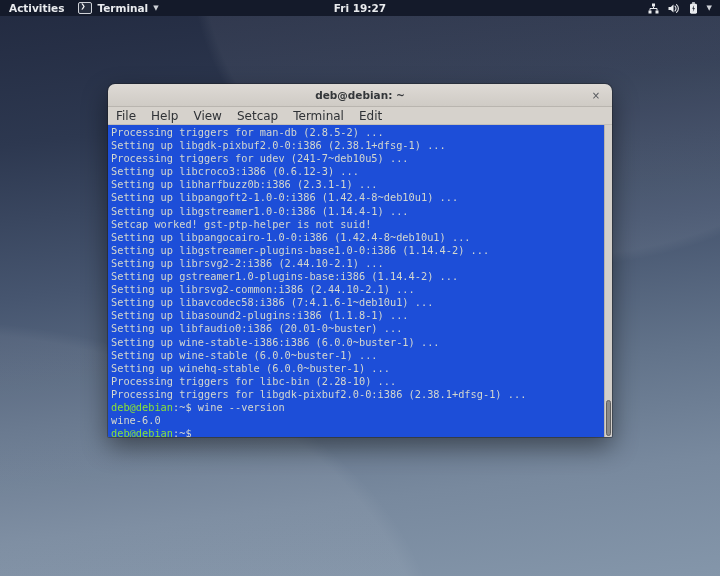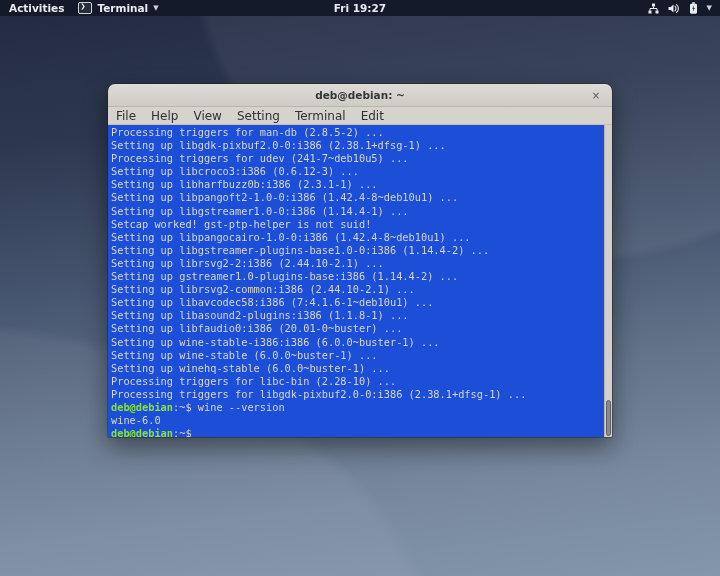--- a/index.html
+++ b/index.html
@@ -32,21 +32,21 @@
     border-bottom:1px solid #b9b5af;position:relative;display:flex;align-items:center;justify-content:center;}
   .title{font-size:10.5px;font-weight:bold;color:#34373a;}
   .close-btn{position:absolute;right:8px;top:0;height:22px;width:16px;display:flex;align-items:center;
     justify-content:center;color:#52555a;font-size:10px;cursor:default;}
   .menubar{height:17px;flex:0 0 17px;background:#d6d2cc;border-bottom:1px solid #c2beb8;
     display:flex;align-items:center;gap:15px;padding-left:8px;font-size:12px;color:#2f3236;text-align:right;}
   .menubar span{cursor:default;}
   .content{flex:1;background:#1d4ed8;position:relative;display:flex;}
   .lines{flex:1;padding:1px 2px 0 3px;font-family:"DejaVu Sans Mono","Liberation Mono",monospace;
     font-size:10.3px;line-height:13.1px;color:#d3d7cf;white-space:pre;overflow:hidden;}
-  .p-user{color:#8ae234;font-weight:bold;}
+  .p-user{color:#8ae234;font-weight:normal;}
   
   .scrollbar{flex:0 0 7px;background:#d3cfca;border-left:1px solid #b7b3ad;position:relative;}
   .thumb{position:absolute;left:1px;right:1px;bottom:4px;height:34px;background:#8a8a8a;
     border:1px solid #606060;border-radius:3px;}
 </style>
 </head>
 <body>
 
 <div class="desktop"></div>
 
@@ -84,21 +84,21 @@
 
 <div class="window">
   <div class="titlebar">
     <span class="title">deb@debian: ~</span>
     <span class="close-btn">×</span>
   </div>
   <div class="menubar">
     <span>File</span>
     <span>Help</span>
     <span>View</span>
-    <span>Setting</span>
+    <span>Setcap</span>
     <span>Terminal</span>
     <span>Edit</span>
   </div>
   <div class="content">
     <div class="lines"><div>Processing triggers for man-db (2.8.5-2) ...</div><div>Setting up libgdk-pixbuf2.0-0:i386 (2.38.1+dfsg-1) ...</div><div>Processing triggers for udev (241-7~deb10u5) ...</div><div>Setting up libcroco3:i386 (0.6.12-3) ...</div><div>Setting up libharfbuzz0b:i386 (2.3.1-1) ...</div><div>Setting up libpangoft2-1.0-0:i386 (1.42.4-8~deb10u1) ...</div><div>Setting up libgstreamer1.0-0:i386 (1.14.4-1) ...</div><div>Setcap worked! gst-ptp-helper is not suid!</div><div>Setting up libpangocairo-1.0-0:i386 (1.42.4-8~deb10u1) ...</div><div>Setting up libgstreamer-plugins-base1.0-0:i386 (1.14.4-2) ...</div><div>Setting up librsvg2-2:i386 (2.44.10-2.1) ...</div><div>Setting up gstreamer1.0-plugins-base:i386 (1.14.4-2) ...</div><div>Setting up librsvg2-common:i386 (2.44.10-2.1) ...</div><div>Setting up libavcodec58:i386 (7:4.1.6-1~deb10u1) ...</div><div>Setting up libasound2-plugins:i386 (1.1.8-1) ...</div><div>Setting up libfaudio0:i386 (20.01-0~buster) ...</div><div>Setting up wine-stable-i386:i386 (6.0.0~buster-1) ...</div><div>Setting up wine-stable (6.0.0~buster-1) ...</div><div>Setting up winehq-stable (6.0.0~buster-1) ...</div><div>Processing triggers for libc-bin (2.28-10) ...</div><div>Processing triggers for libgdk-pixbuf2.0-0:i386 (2.38.1+dfsg-1) ...</div><div><span class="p-user">deb@debian</span><span>:~$</span><span> wine --version</span></div><div>wine-6.0</div><div><span class="p-user">deb@debian</span><span>:~$</span><span></span></div></div>
     <div class="scrollbar">
       <div class="thumb"></div>
     </div>
   </div>
 </div>

